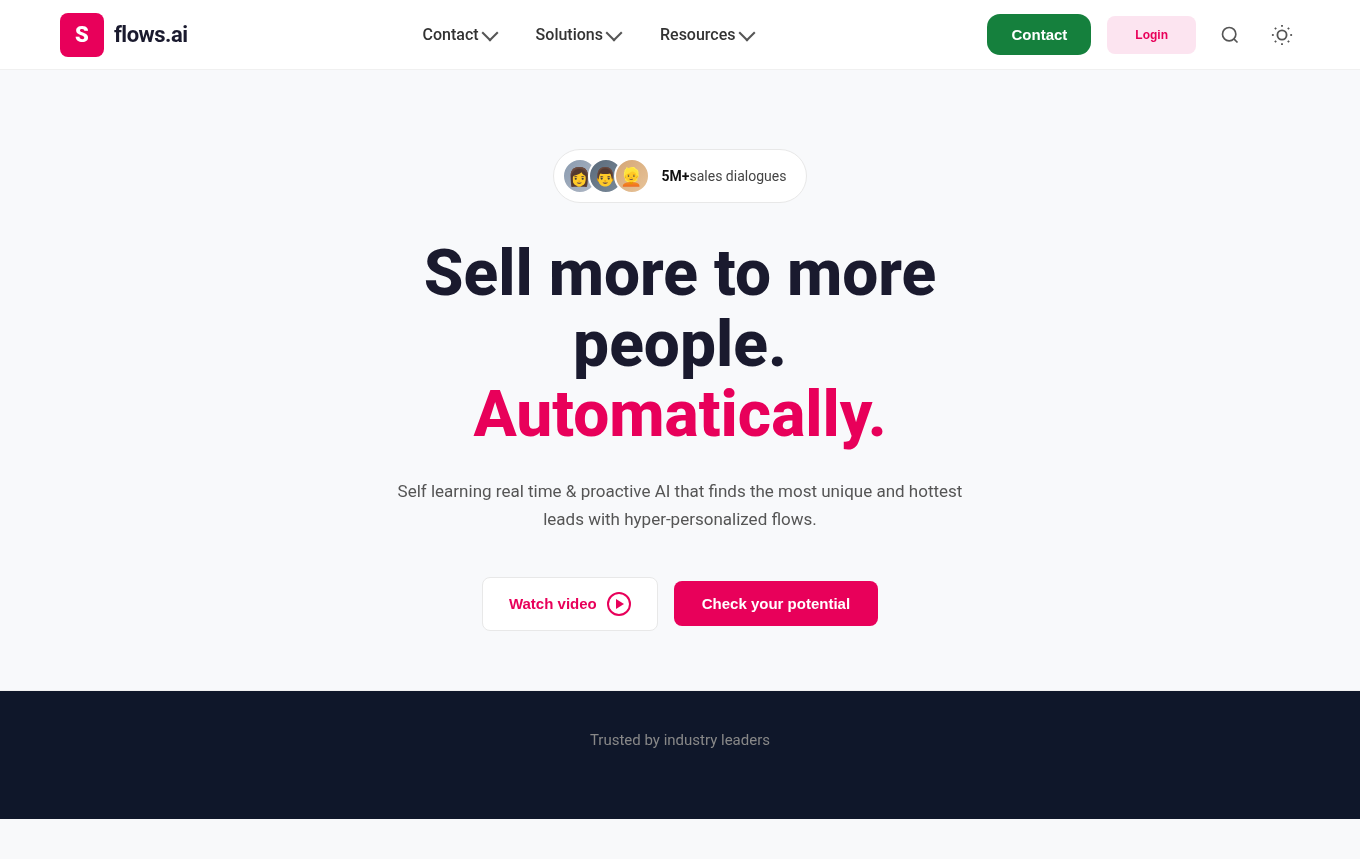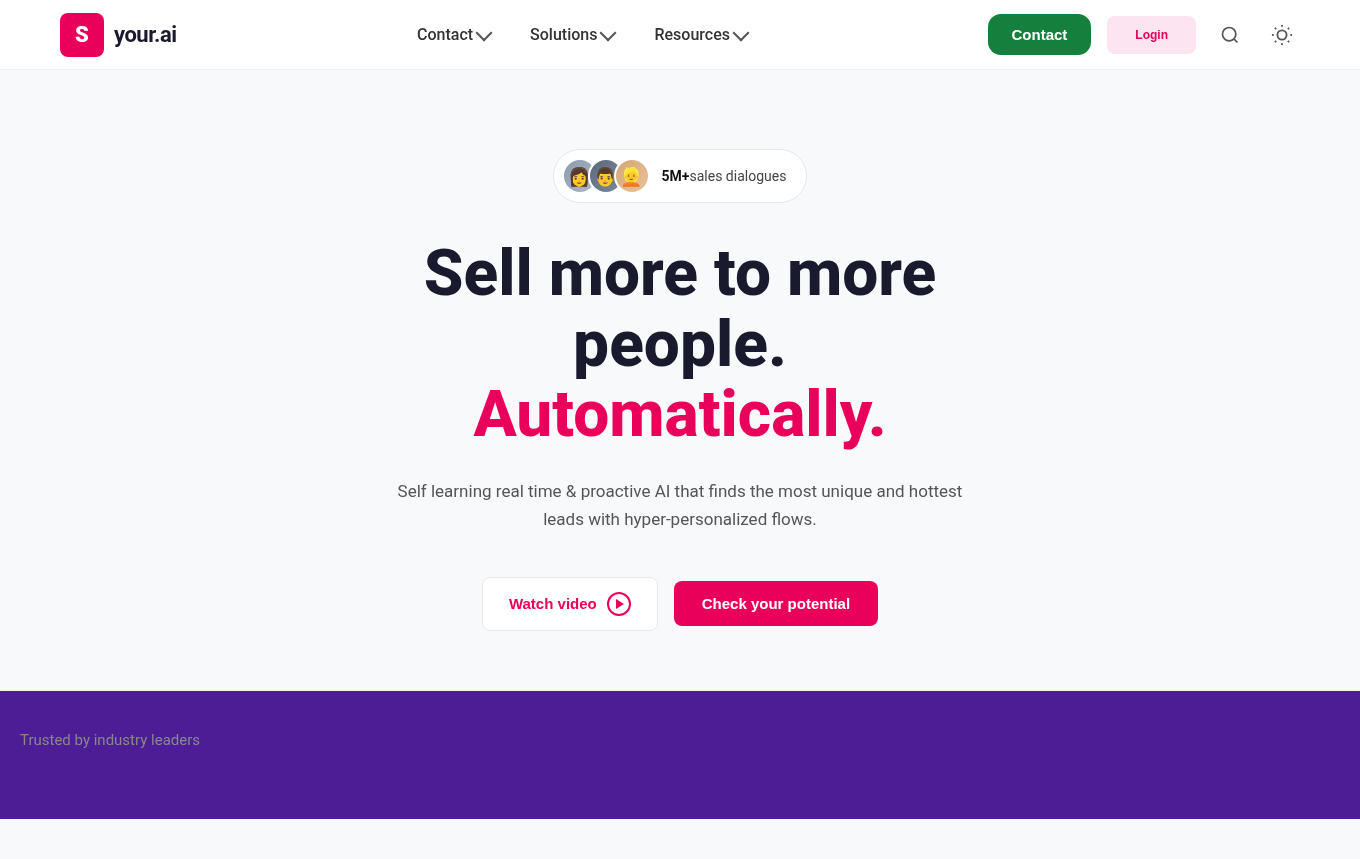--- a/index.html
+++ b/index.html
@@ -276,23 +276,23 @@
       border: none;
       padding: 14px 28px;
       border-radius: 8px;
       font-size: 15px;
       font-weight: 600;
       cursor: pointer;
     }
 
     
     .trusted-section {
-      background: #4c1d95;
+      background: #0f172a;
       padding: 40px 20px;
-      text-align: left;
+      text-align: center;
       border-top: 1px solid #f0f0f0;
     }
 
     .trusted-text {
       font-size: 15px;
       color: #888;
       margin-bottom: 30px;
     }
 
     
@@ -302,21 +302,21 @@
     }
   </style>
 </head>
 <body>
 
 <nav class="navbar">
   <div class="navbar-left">
     <div class="logo-icon">
       <span>S</span>
     </div>
-    <span class="logo-text">your.ai</span>
+    <span class="logo-text">flows.ai</span>
   </div>
 
   <div class="navbar-center">
     <a class="nav-item">
       <span>Contact</span>
       <span class="chevron-down"></span>
     </a>
     <a class="nav-item">
       <span>Solutions</span>
       <span class="chevron-down"></span>

